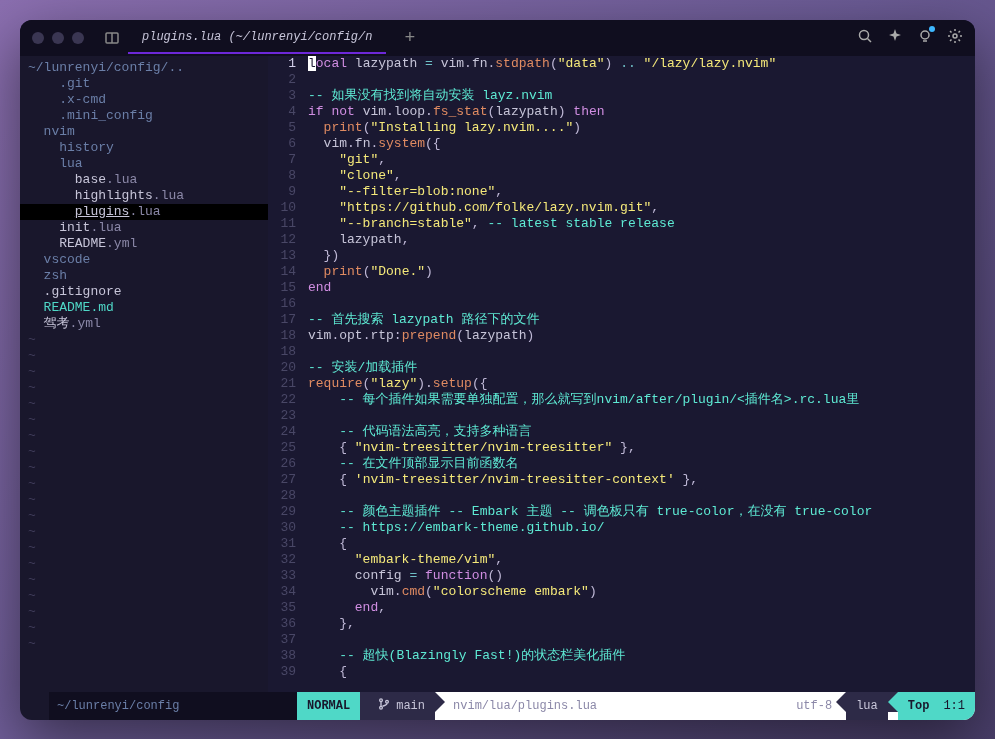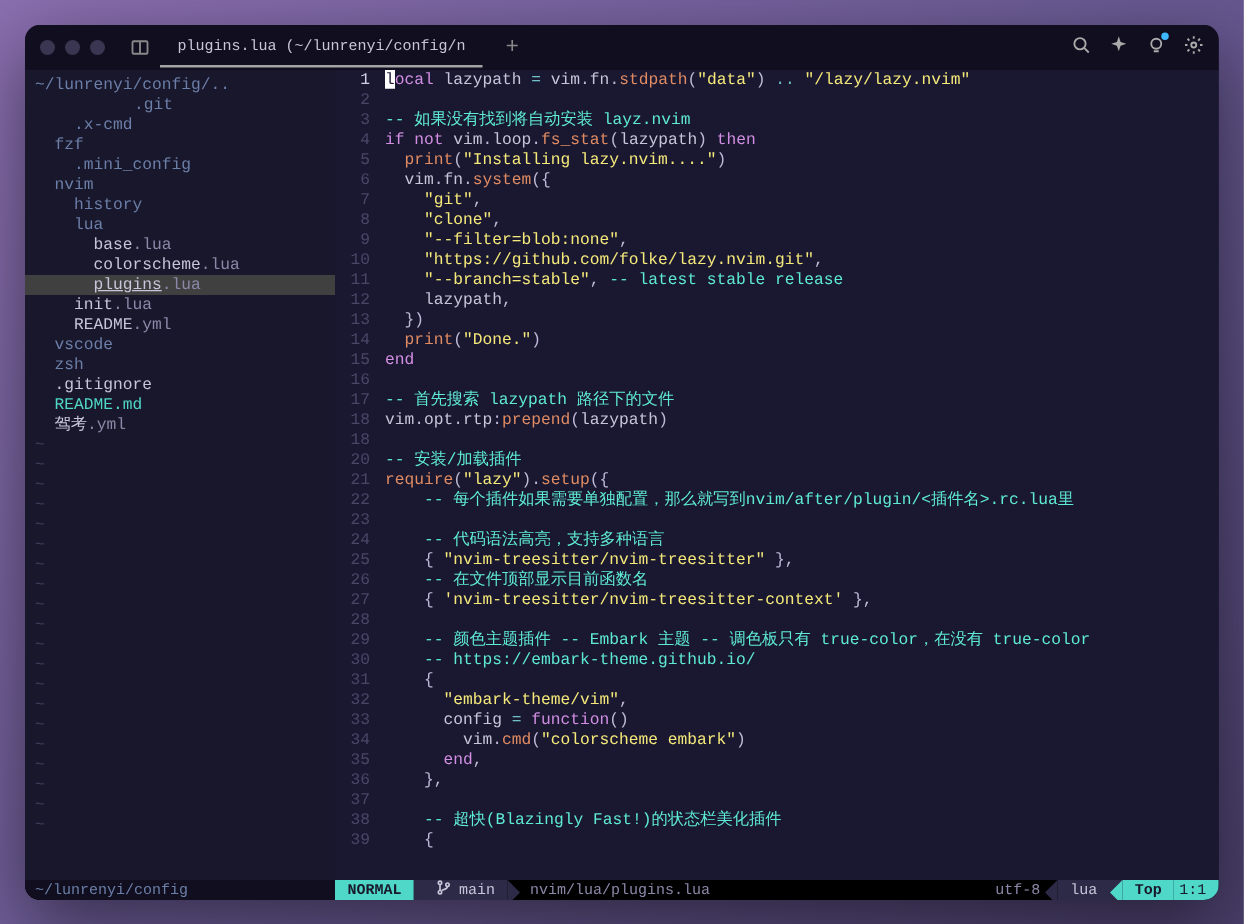--- a/index.html
+++ b/index.html
@@ -30,43 +30,44 @@
   align-items: center;
   padding: 0 12px;
   gap: 8px;
 }
 .traffic-lights { display: flex; gap: 8px; margin-right: 12px; }
 .traffic-light { width: 12px; height: 12px; border-radius: 50%; background: #3a3652; }
 .titlebar-icon { color: #888; display: flex; align-items: center; }
 .tab {
   color: #c7c5d9;
   padding: 8px 14px;
-  border-bottom: 2px solid #a3a3a3;
+  border-bottom: 2px solid #6d28d9;
   font-size: 12px;
+  font-style: italic;
 }
 .new-tab { color: #888; font-size: 18px; padding: 0 10px; cursor: pointer; }
 .titlebar-right { margin-left: auto; display: flex; gap: 14px; align-items: center; }
 .titlebar-right svg { color: #aaa; }
 .notif-dot { position: relative; }
 .notif-dot::after { content:''; position:absolute; top:-2px; right:-2px; width:6px; height:6px; background:#3eb8ff; border-radius:50%; }
 
 .editor-area { flex: 1; display: flex; overflow: hidden; }
 
 .sidebar {
   width: 248px;
   background: #19172c;
   padding: 4px 0;
   overflow-y: auto;
   font-size: 13px;
   line-height: 16px;
 }
 .tree-line { padding: 0 8px; white-space: pre; color: #6b7fa8; }
 .tree-line.blue { color: #6b7fa8; }
 .tree-line.cyan { color: #4fd8c7; }
-.tree-line.selected { background: #404040; }
+.tree-line.selected { background: #000000; }
 .tree-line.selected .fname { text-decoration: underline; }
 .tree-line .ext { color: #8b88a8; }
 .tree-path { color: #6b7fa8; }
 
 .main { flex: 1; display: flex; flex-direction: column; overflow: hidden; }
 .code-area { flex: 1; display: flex; overflow: hidden; background: #1a1831; }
 .gutter { width: 34px; text-align: right; padding-right: 6px; color: #494766; background: #1a1831; line-height: 16px; font-size: 13px; }
 .gutter .ln { height: 16px; }
 .gutter .ln.active { color: #d0cde8; }
 .code { flex: 1; padding-left: 6px; line-height: 16px; font-size: 13px; white-space: pre; color: #c7c5d9; overflow: hidden; }
@@ -78,25 +79,26 @@
 .str { color: #f5e97a; }       
 .cm { color: #5eead4; }        
 .pn { color: #bfb8d6; }        
 .id { color: #c7c5d9; }
 .op { color: #6fc0c7; }
 .cursor-block { background: #ffffff; color: #1a1831; }
 
 .sidebar-tildes { color: #403d5b; padding-left: 8px; line-height: 16px; }
 
 .statusbar {
-  height: 16px;
-  background: #000000;
+  height: 28px;
+  background: #ffffff;
   display: flex;
   align-items: stretch;
   font-size: 12px;
+  margin-left: 29px;
 }
 .sb-seg { display: flex; align-items: center; padding: 0 8px; }
 .sb-path { color: #6b7fa8; background: #100e1f; flex-shrink: 0; width: 248px; padding-left: 8px; }
 .sb-mode { background: #4fd8c7; color: #19172c; font-weight: bold; padding: 0 10px; position: relative; }
 .sb-mode::after {
   content: ''; position: absolute; right: -10px; top: 0;
   border-left: 10px solid #4fd8c7; border-top: 10px solid transparent; border-bottom: 10px solid transparent;
 }
 .sb-branch { background: #2d2a47; color: #c7c5d9; padding-left: 18px; padding-right: 10px; position: relative; }
 .sb-branch::after {
@@ -163,29 +165,28 @@
             <path d="M8 1v2M8 13v2M1 8h2M13 8h2M3 3l1.5 1.5M11.5 11.5L13 13M3 13l1.5-1.5M11.5 4.5L13 3"></path>
           </svg>
       </div>
     </div>
   </div>
 
   <div class="editor-area">
     <div class="sidebar">
       <div class="tree-line tree-path">~/lunrenyi/config/..</div>
       <div id="tree-items">
-          <div class="tree-line blue">    <span class="fname" style="color: rgb(107, 127, 168); margin-left: 48px;">.git</span></div>
+          <div class="tree-line blue">    <span class="fname" style="color: rgb(107, 127, 168);">.git</span></div>
           <div class="tree-line blue">    <span class="fname" style="color: rgb(107, 127, 168);">.x-cmd</span></div>
-          <div class="tree-line blue">  <span class="fname" style="color: rgb(107, 127, 168);">fzf</span></div>
           <div class="tree-line blue">    <span class="fname" style="color: rgb(107, 127, 168);">.mini_config</span></div>
           <div class="tree-line blue">  <span class="fname" style="color: rgb(107, 127, 168);">nvim</span></div>
           <div class="tree-line blue">    <span class="fname" style="color: rgb(107, 127, 168);">history</span></div>
           <div class="tree-line blue">    <span class="fname" style="color: rgb(107, 127, 168);">lua</span></div>
           <div class="tree-line">      <span class="fname" style="color: rgb(199, 197, 217);">base</span><span class="ext">.lua</span></div>
-          <div class="tree-line">      <span class="fname" style="color: rgb(199, 197, 217);">colorscheme</span><span class="ext">.lua</span></div>
+          <div class="tree-line">      <span class="fname" style="color: rgb(199, 197, 217);">highlights</span><span class="ext">.lua</span></div>
           <div class="tree-line selected">      <span class="fname" style="color: rgb(199, 197, 217);">plugins</span><span class="ext">.lua</span></div>
           <div class="tree-line">    <span class="fname" style="color: rgb(199, 197, 217);">init</span><span class="ext">.lua</span></div>
           <div class="tree-line">    <span class="fname" style="color: rgb(199, 197, 217); text-align: center;">README</span><span class="ext">.yml</span></div>
           <div class="tree-line blue">  <span class="fname" style="color: rgb(107, 127, 168);">vscode</span></div>
           <div class="tree-line blue">  <span class="fname" style="color: rgb(107, 127, 168);">zsh</span></div>
           <div class="tree-line">  <span class="fname" style="color: rgb(199, 197, 217);">.gitignore</span><span class="ext"></span></div>
           <div class="tree-line cyan">  <span class="fname" style="color: rgb(79, 216, 199);">README.md</span></div>
           <div class="tree-line">  <span class="fname" style="color: rgb(199, 197, 217);">驾考</span><span class="ext">.yml</span></div>
         </div>
       <div class="sidebar-tildes" id="sidebar-tildes">

